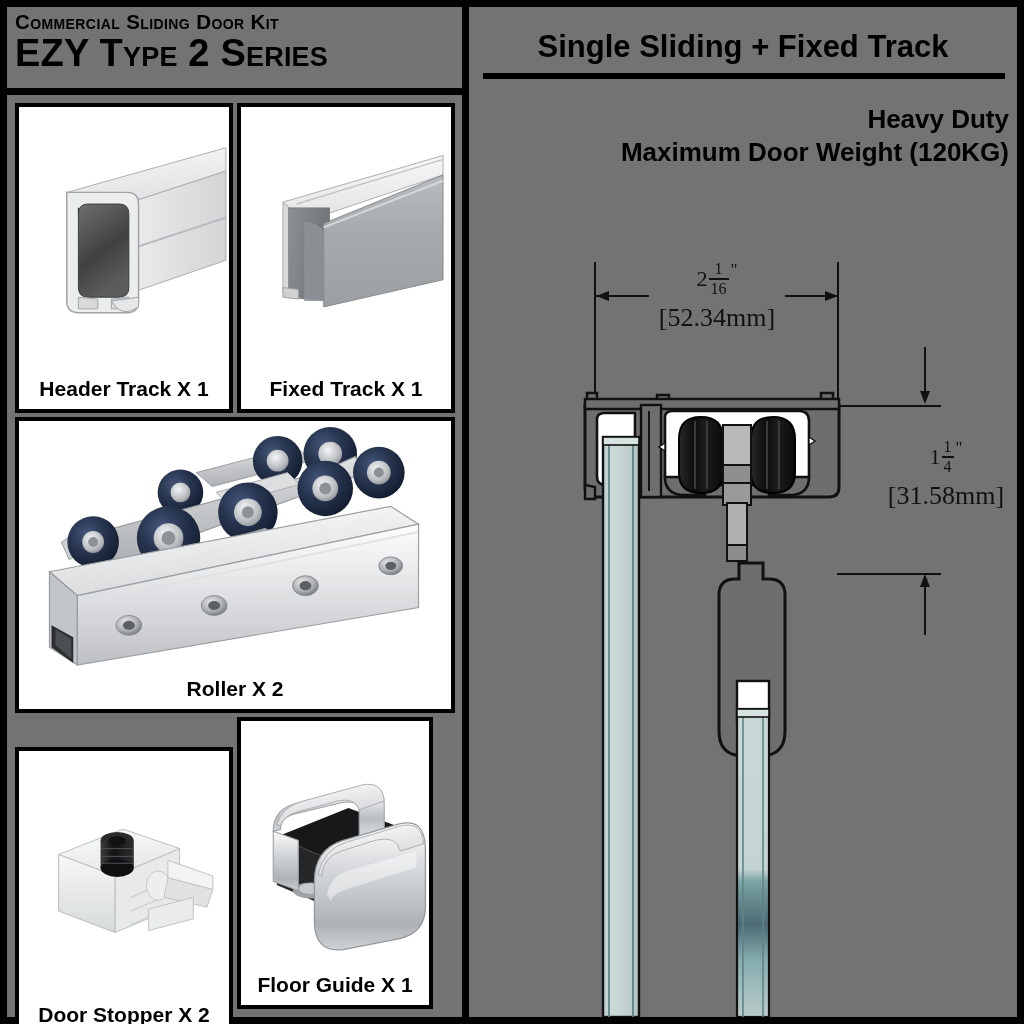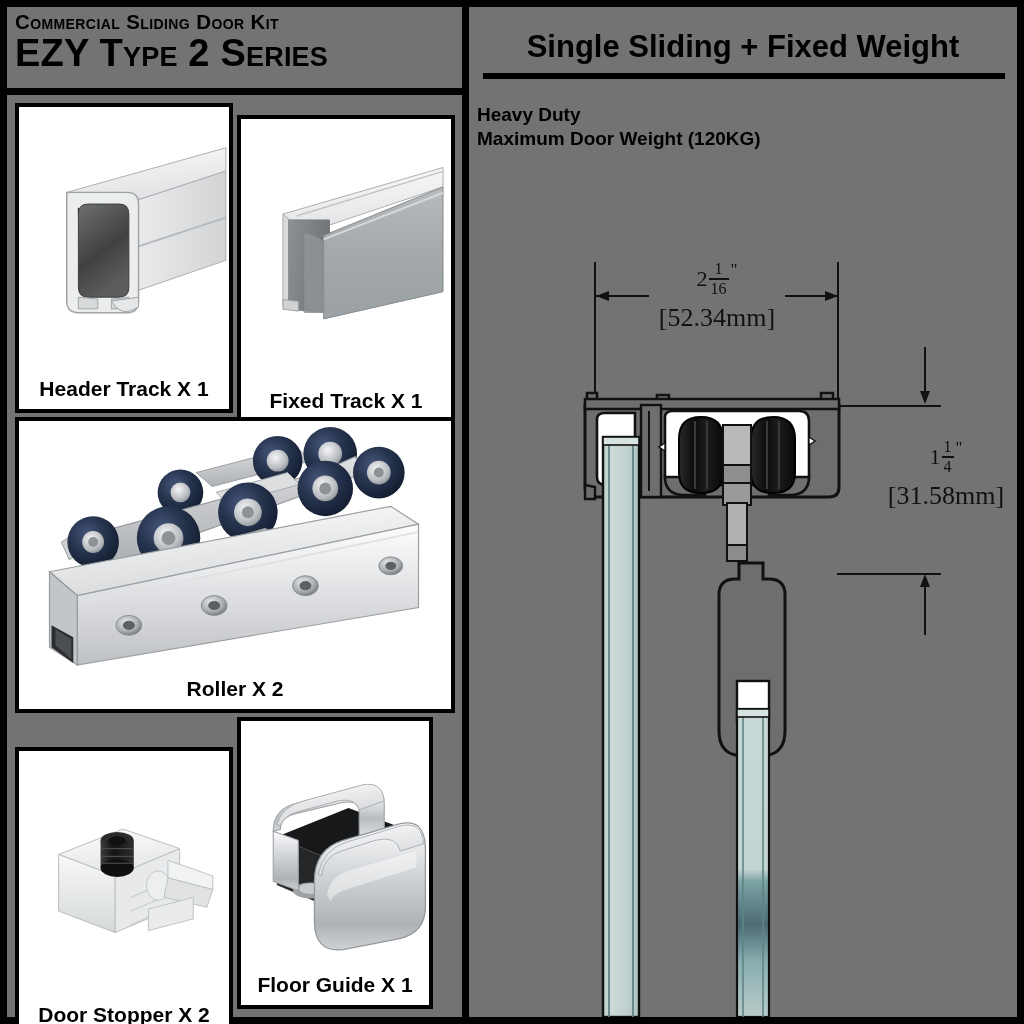--- a/index.html
+++ b/index.html
@@ -66,37 +66,37 @@
   .cell .art{ position:absolute; left:0; right:0; top:0; bottom:40px; }
   .cell .cap{
     position:absolute; left:0; right:0; bottom:0; height:40px;
     display:flex; align-items:center; justify-content:center;
     font-weight:bold; font-size:21px; letter-spacing:0px;
     white-space:nowrap;
   }
   .cell.wide .cap{ justify-content:center; }
 
   .r1a{ left:8px;  top:8px;   width:218px; height:310px; border:4px solid #000; }
-  .r1b{ left:230px;top:8px;   width:218px; height:310px; border:4px solid #000;margin-top:12px; }
+  .r1b{ left:230px;top:8px;   width:218px; height:310px; border:4px solid #000; }
   .r2 { left:8px;  top:322px; width:440px; height:296px; border:4px solid #000; }
   .r3a{ left:8px;  top:652px; width:218px; height:292px; border:4px solid #000; }
   .r3b{ left:230px;top:622px; width:196px; height:292px; border:4px solid #000; }
 
   
   .rtitle{
     position:absolute; left:8px; top:22px; width:532px;
     text-align:center; font-weight:bold; font-size:31px;
     white-space:nowrap;
   }
   .rtitle-rule{
     position:absolute; left:14px; top:66px; width:522px; height:6px; background:#000;
   }
   .rsub{
     position:absolute; left:8px; top:96px; width:532px;
-    text-align:left; font-weight:bold; font-size:19px; line-height:1.28;
+    text-align:right; font-weight:bold; font-size:26px; line-height:1.28;
   }
 
   
   .dimbox{ position:absolute; font-family:"Liberation Serif", serif; color:#111; }
   .dim-imp{ font-size:22px; display:flex; align-items:center; justify-content:center; gap:1px; line-height:1; }
   .frac{ display:inline-flex; flex-direction:column; align-items:center; line-height:1; font-size:16px; position:relative; top:0px;}
   .frac .num{ padding:0 2px; }
   .frac .bar{ width:100%; height:1.6px; background:#111; margin:1px 0; }
   .frac .den{ padding:0 2px; }
   .dq{ font-size:17px; align-self:flex-start; margin-left:1px; }
@@ -408,21 +408,21 @@
         <div class="cap">Floor Guide X 1</div>
       </div>
 
     </div>
   </div>
 
   <div class="divider-main"></div>
 
   <div class="right-col">
 
-    <div class="rtitle">Single Sliding + Fixed Weight</div>
+    <div class="rtitle">Single Sliding + Fixed Track</div>
     <div class="rtitle-rule"></div>
     <div class="rsub">
       <div>Heavy Duty</div>
       <div>Maximum Door Weight (120KG)</div>
     </div>
 
     <div class="extline" style="left:125px;top:255px;width:2px;height:142px;"></div>
     <div class="extline" style="left:368px;top:255px;width:2px;height:142px;"></div>
     <div class="dimline" style="left:127px;top:288px;width:53px;height:2px;"></div>
     <div class="dimline" style="left:316px;top:288px;width:53px;height:2px;"></div>

